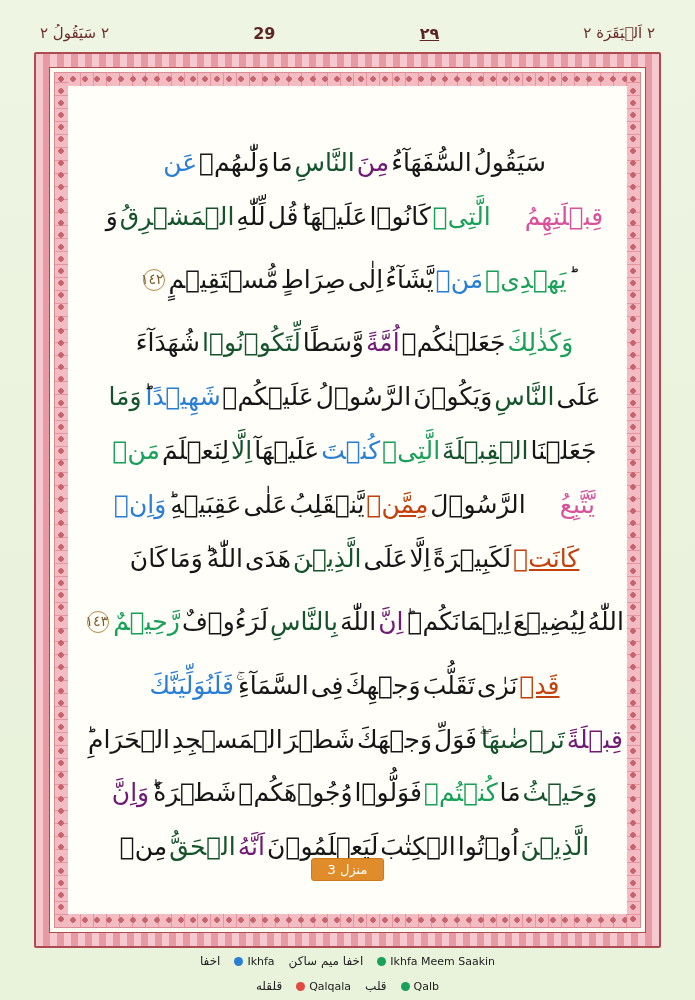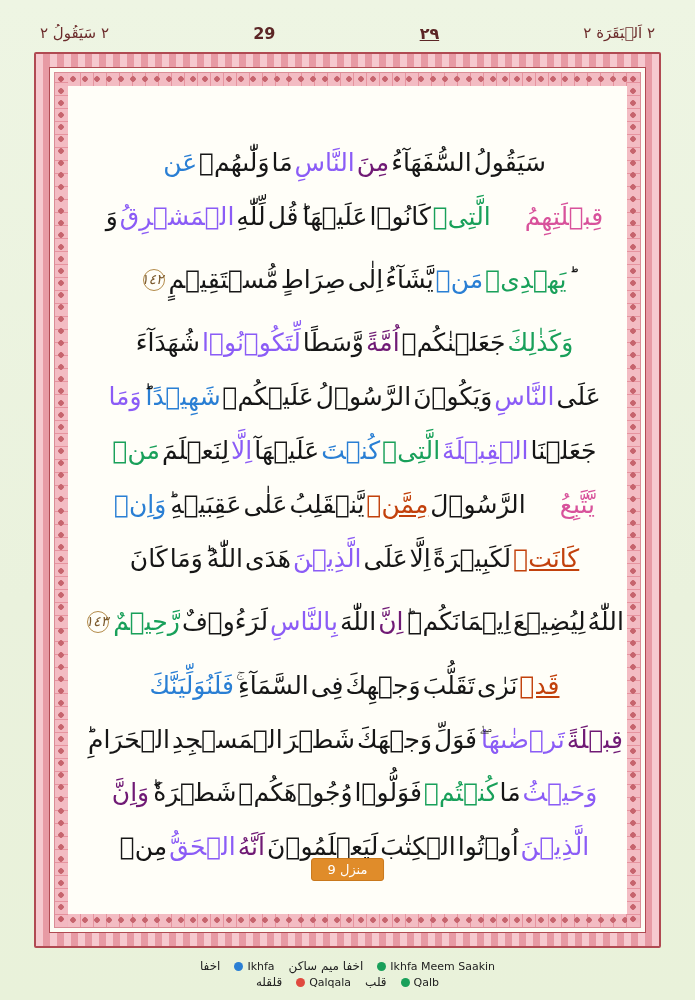--- a/index.html
+++ b/index.html
@@ -94,47 +94,46 @@
     flex-wrap:nowrap;
     font-size:25px;
     line-height:1.1;
     color:#1b1b1b;
     white-space:nowrap;
     font-family:"DejaVu Sans","Liberation Sans",sans-serif;
   }
   .aline .w{padding:0 1px;}
   .c-black{color:#161616;}
   .c-green{color:#19a05a;}
-  .c-red{color:#8b5cf6;text-align:right;}
+  .c-red{color:#14532d;text-align:right;}
   .c-blue{color:#2a7fd4;}
   .c-orange{color:#701a75;}
   .c-teal{color:#c2410c;text-decoration:underline;}
   .c-pink{color:#d8529b;margin-left:32px;}
   .ayah{
     display:inline-block;
     font-size:14px;color:#7b5a2e;
     border:1px solid #b38b4a;border-radius:50%;
     width:20px;height:20px;line-height:18px;text-align:center;
     margin:12px 3px;
-    font-style:italic;
   }
   
   .manzil{
     position:absolute;left:50%;transform:translateX(-50%);
     bottom:46px;
     background:#e08c2a;color:#fff;
     font-size:13px;padding:3px 16px;border-radius:3px;
     border:1px solid #c9781c;
     direction:rtl;
   }
   
   .legend{
     position:absolute;left:0;right:0;bottom:6px;height:40px;
     display:flex;flex-direction:column;align-items:center;
-    justify-content:center;gap:2px;
+    gap:11px;
     font-size:11px;color:#222;
   }
   .legend-row{
     display:flex;align-items:center;justify-content:center;
     gap:14px;flex-wrap:wrap;width:100%;
   }
   .legend-item{display:flex;align-items:center;gap:4px;}
   .dot{width:9px;height:9px;border-radius:50%;display:inline-block;}
   .lg-label{font-size:11px;}
   .lg-ar{font-size:12px;direction:rtl;}
@@ -289,21 +288,21 @@
               <span class="w c-red">الَّذِيۡنَ</span>
               <span class="w c-black">اُوۡتُوا</span>
               <span class="w c-black">الۡكِتٰبَ</span>
               <span class="w c-black">لَيَعۡلَمُوۡنَ</span>
               <span class="w c-orange">اَنَّهُ</span>
               <span class="w c-red">الۡحَقُّ</span>
               <span class="w c-black">مِنۡ</span>
             </div>
           </div>
 
-        <div class="manzil">منزل 9</div>
+        <div class="manzil">منزل 3</div>
       </div>
     </div>
   </div>
 
   <div class="legend">
     <div class="legend-row" id="legend-row-1">
         <span class="legend-item">
           <span class="lg-ar">اخفا</span>
         </span>
         <span class="legend-item">

